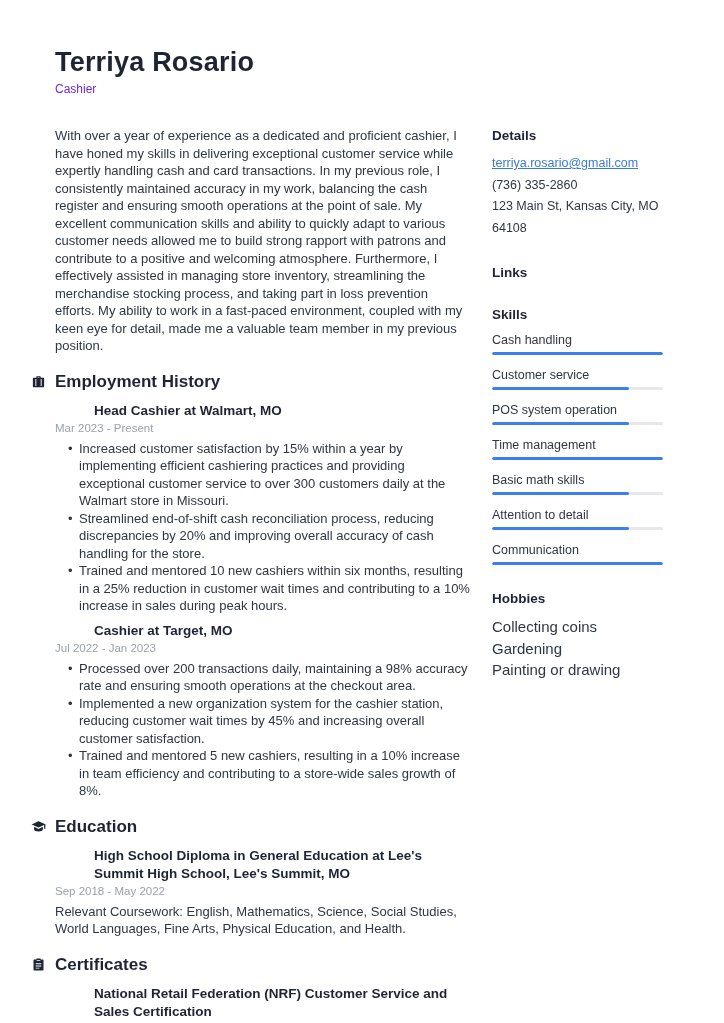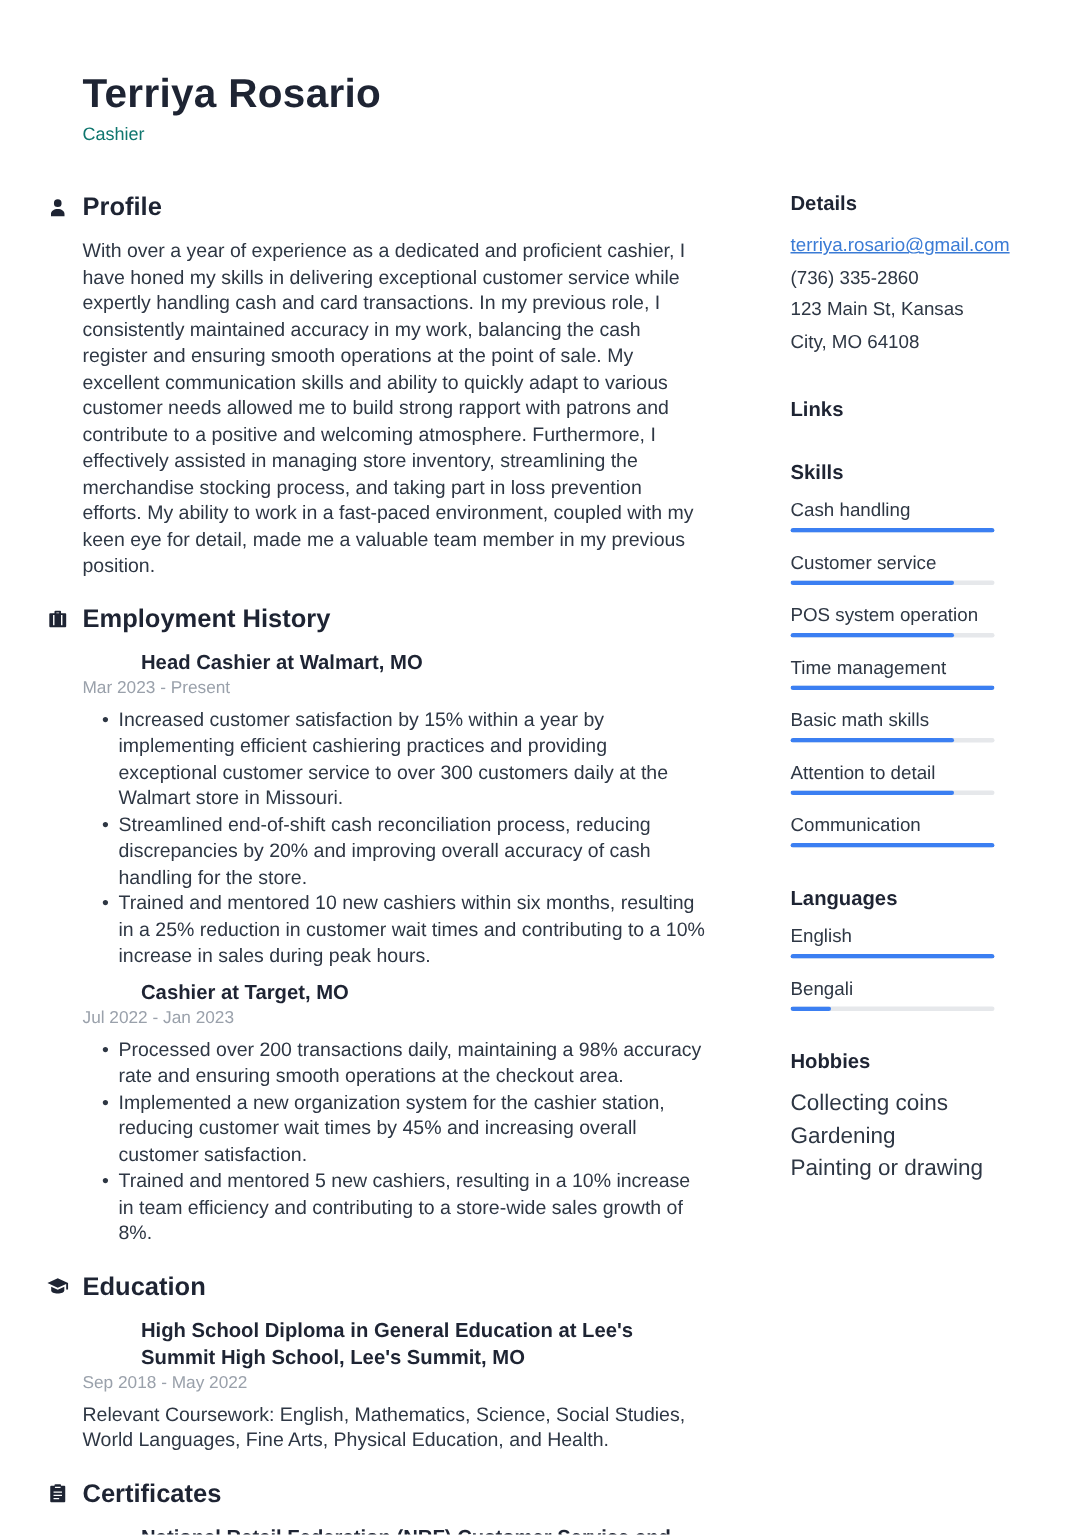--- a/index.html
+++ b/index.html
@@ -9,21 +9,21 @@
     font-family: "Liberation Sans", sans-serif;
     color: var(--body, #2e3744);
   }
   .page { padding: 46px 61px 20px 55px; }
 
   
   .name {
     font-size: 27px; font-weight: 700; letter-spacing: 0.2px;
     color: var(--heading, #1e2433); line-height: 32px;
   }
-  .job-title { font-size: 12px; color: #0f766e; margin-top: 3px; line-height: 16px; }
+  .job-title { font-size: 12px; color: #6d28d9; margin-top: 3px; line-height: 16px; }
 
   
   .columns { display: flex; gap: 22px; margin-top: 30px; }
   main { width: 415px; flex: 0 0 415px; }
   aside { width: 171px; flex: 0 0 171px; }
 
   
   section { margin-bottom: 16px; }
   .sec-h {
     display: flex; align-items: center; gap: 9px;
@@ -46,21 +46,21 @@
   ul.bullets { list-style: none; margin-left: 13px; }
   ul.bullets li {
     position: relative; padding-left: 11px;
     font-size: 13px; line-height: 17.5px; color: var(--body, #2e3744);
   }
   ul.bullets li::before { content: "•"; position: absolute; left: 0; top: 0; }
 
   .edu-desc { margin-top: 1px; }
 
   
-  .side-section { margin-bottom: 25px; margin-left: 35px; }
+  .side-section { margin-bottom: 25px; }
   .side-h {
     font-size: 13.5px; font-weight: 700; color: var(--heading, #1e2433);
     line-height: 17px; margin-bottom: 9px;
   }
   .side-line { font-size: 12.5px; line-height: 21.5px; color: var(--body, #2e3744); }
   a.side-link {
     color: var(--link, #3a7bd5); text-decoration: underline;
     font-size: 12.5px; line-height: 21.5px; display: inline-block;
   }
   .skill { margin-bottom: 12px; }
@@ -76,28 +76,20 @@
 
   <header>
     <div class="name">Terriya Rosario</div>
     <div class="job-title">Cashier</div>
   </header>
 
   <div class="columns">
     <main>
 
       <section>
-        <h2 class="sec-h">
-          <span class="sec-icon">
-            <svg viewBox="0 0 24 24">
-                <path d="M12 11.2a4.1 4.1 0 1 0 0-8.2 4.1 4.1 0 0 0 0 8.2zm0 2.2c-4 0-7.2 2.2-7.2 5.2V21h14.4v-2.4c0-3-3.2-5.2-7.2-5.2z"></path>
-              </svg>
-          </span>
-          <span>Profile</span>
-        </h2>
         <p class="body-text">With over a year of experience as a dedicated and proficient cashier, I have honed my skills in delivering exceptional customer service while expertly handling cash and card transactions. In my previous role, I consistently maintained accuracy in my work, balancing the cash register and ensuring smooth operations at the point of sale. My excellent communication skills and ability to quickly adapt to various customer needs allowed me to build strong rapport with patrons and contribute to a positive and welcoming atmosphere. Furthermore, I effectively assisted in managing store inventory, streamlining the merchandise stocking process, and taking part in loss prevention efforts. My ability to work in a fast-paced environment, coupled with my keen eye for detail, made me a valuable team member in my previous position.</p>
       </section>
 
       <section>
         <h2 class="sec-h">
           <span class="sec-icon">
             <svg viewBox="0 0 24 24">
                 <path d="M9.5 3.5h5a1 1 0 0 1 1 1V6H20a1 1 0 0 1 1 1v13a1 1 0 0 1-1 1H4a1 1 0 0 1-1-1V7a1 1 0 0 1 1-1h4.5V4.5a1 1 0 0 1 1-1zm1 2.5h3V5.3h-3V6zM7 8v11h1.5V8H7zm8.5 0v11H17V8h-1.5z"></path>
               </svg>
           </span>
@@ -207,35 +199,20 @@
             </div>
         </div>
         <div class="skill">
           <div class="skill-label">Communication</div>
           <div class="bar-track">
               <div class="bar-fill" style="width: 100%;"></div>
             </div>
         </div>
       </div>
 
-      <div class="side-section">
-        <h3 class="side-h">Languages</h3>
-        <div class="skill">
-          <div class="skill-label">English</div>
-          <div class="bar-track">
-              <div class="bar-fill" style="width: 100%;"></div>
-            </div>
-        </div>
-        <div class="skill">
-          <div class="skill-label">Bengali</div>
-          <div class="bar-track">
-              <div class="bar-fill" style="width: 20%;"></div>
-            </div>
-        </div>
-      </div>
 
       <div class="side-section">
         <h3 class="side-h">Hobbies</h3>
         <div class="hobby-line">Collecting coins</div>
         <div class="hobby-line">Gardening</div>
         <div class="hobby-line">Painting or drawing</div>
       </div>
 
     </aside>
   </div>

